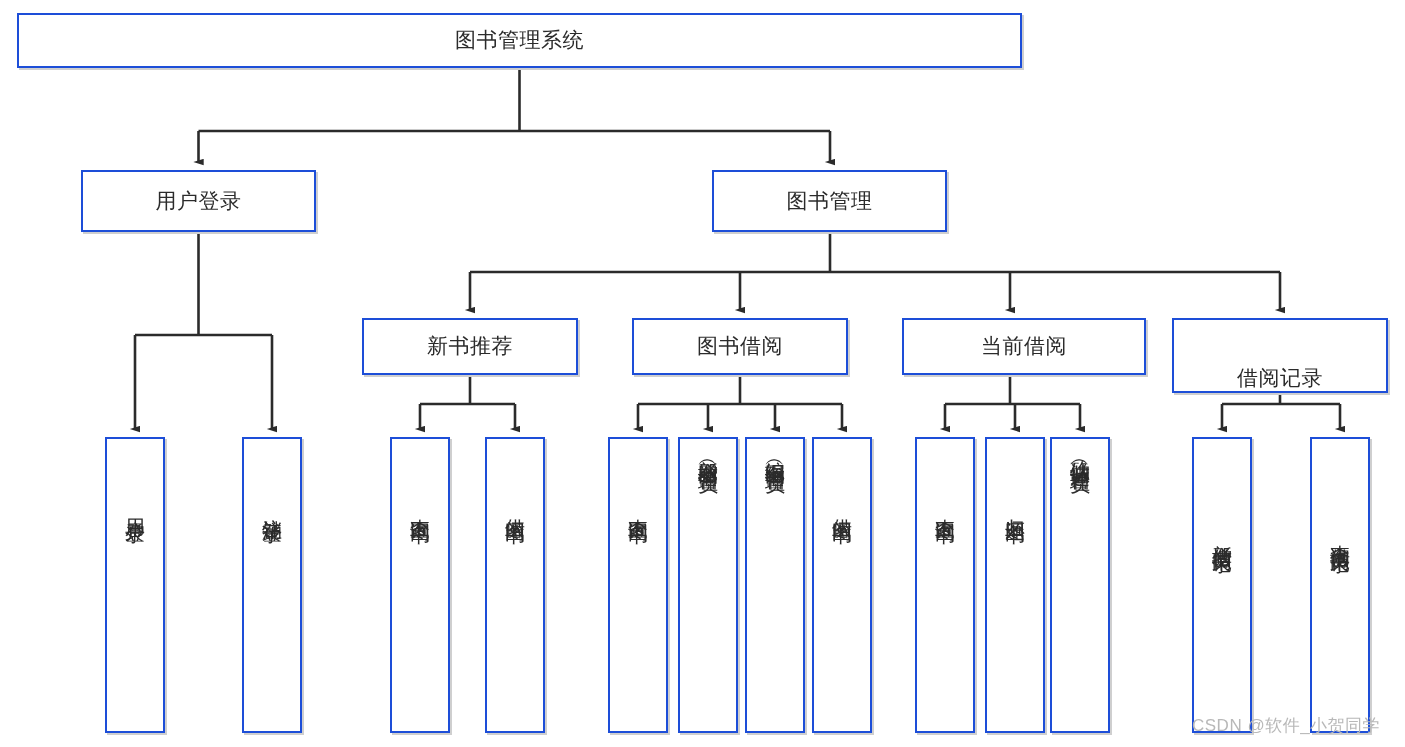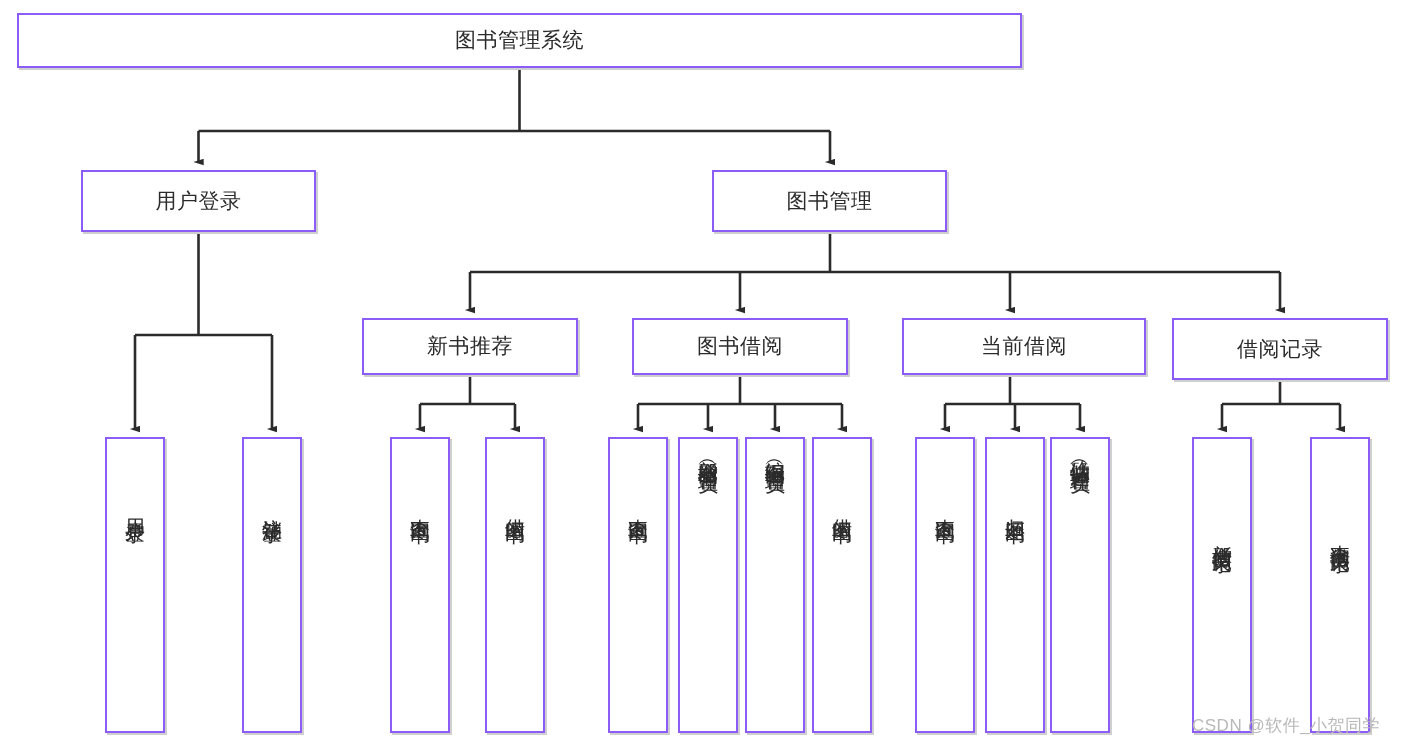--- a/index.html
+++ b/index.html
@@ -21,21 +21,21 @@
     position: absolute;
     left: 0;
     top: 0;
     width: 1405px;
     height: 747px;
   }
   .node {
     position: absolute;
     box-sizing: border-box;
     background: #ffffff;
-    border: 2px solid #8b5cf6;
+    border: 2px solid #1d4ed8;
     box-shadow: 2px 2px 0 0 #cfcfcf;
     display: flex;
     align-items: center;
     justify-content: center;
     color: #2b2b2b;
   }
   .node-label {
     display: block;
     text-align: center;
     line-height: 1.18;
@@ -141,21 +141,21 @@
 
   <div class="node horizontal" style="left:712px; top:170px; width:235px; height:62px;">
     <span class="node-label">图书管理</span>
   </div>
   <div class="node horizontal" style="left:632px; top:318px; width:216px; height:57px;justify-content:center;">
     <span class="node-label">图书借阅</span>
   </div>
   <div class="node horizontal" style="left:902px; top:318px; width:244px; height:57px;">
     <span class="node-label">当前借阅</span>
   </div>
-  <div class="node horizontal" style="left:1172px; top:318px; width:216px; height:62px;">
+  <div class="node horizontal" style="left:1172px; top:318px; width:216px; height:75px;align-items:flex-end;">
     <span class="node-label">借阅记录</span>
   </div>
 
   <div class="node vertical mid" style="left:105px; top:437px; width:60px; height:296px;">
     <span class="node-label">用户登录</span>
   </div>
   <div class="node vertical mid" style="left:242px; top:437px; width:60px; height:296px;">
     <span class="node-label">注销登录</span>
   </div>
   <div class="node vertical mid" style="left:390px; top:437px; width:60px; height:296px;">

